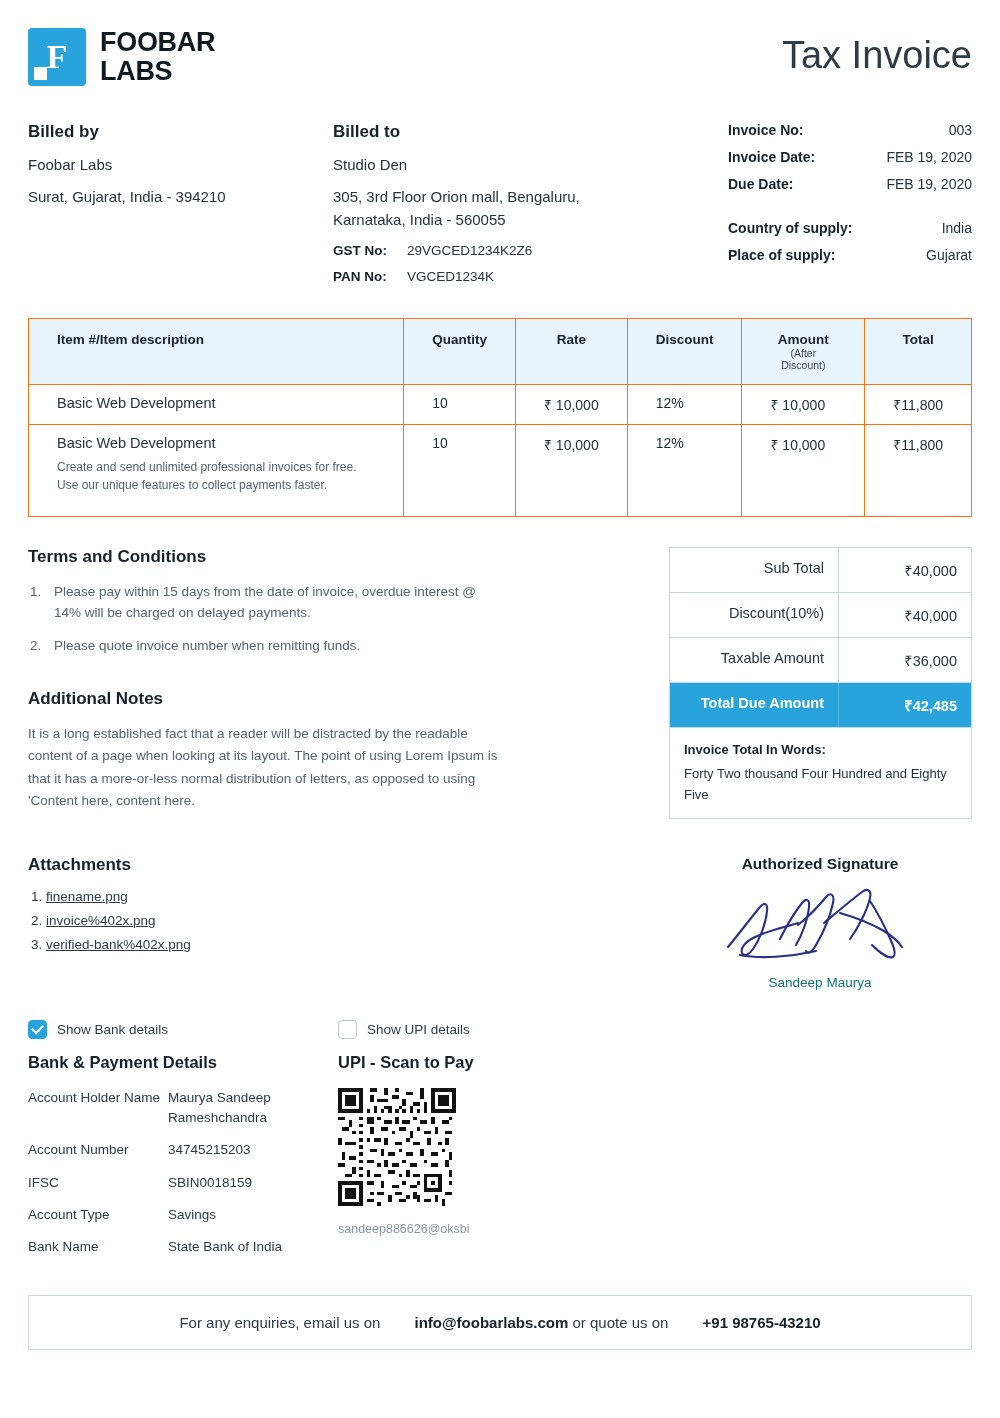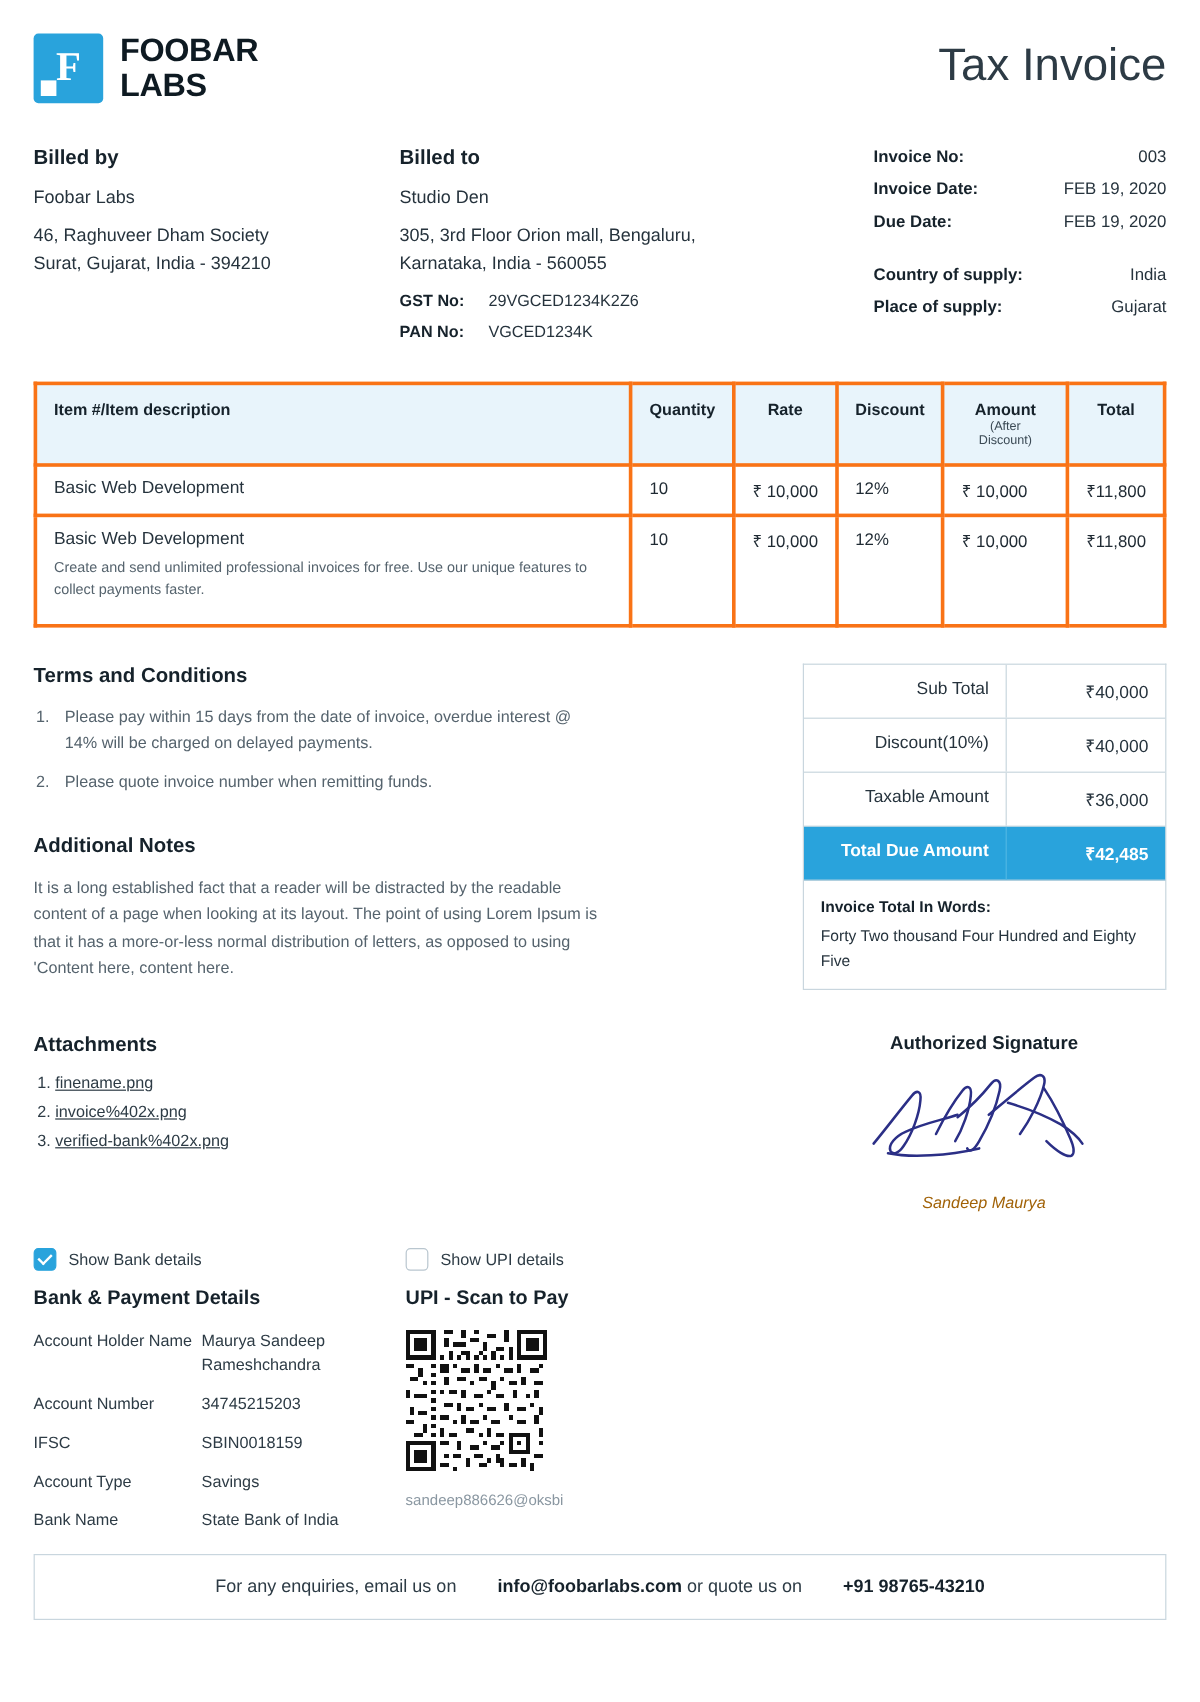--- a/index.html
+++ b/index.html
@@ -96,22 +96,22 @@
   .meta-gap { height: 17px; }
 
   
   .items {
     width: 100%;
     border-collapse: collapse;
     margin-top: 34px;
     font-size: 14px;
   }
   .items th, .items td {
-    border: 3px solid #f97316;
-    padding: 10px 14px;
+    border: 1px solid #f97316;
+    padding: 10px 28px;
     vertical-align: top;
   }
   .items thead th {
     background: #e8f4fb;
     font-weight: bold;
     color: #16222b;
     font-size: 13.5px;
     text-align: center;
     padding-top: 13px;
     padding-bottom: 13px;
@@ -197,21 +197,21 @@
   .att { width: 640px; }
   .att ol { margin: 0; padding-left: 18px; }
   .att li { font-size: 13.5px; color: #2d3b45; margin-bottom: 9px; }
   .att li a, .att-link {
     color: #2d3b45;
     text-decoration: underline;
   }
   .sig { flex: 1; text-align: center; }
   .sig-title { font-size: 15.5px; font-weight: bold; color: #16222b; margin-bottom: 8px; }
   .sig-img { height: 92px; display: flex; align-items: center; justify-content: center; }
-  .sig-name { font-size: 13.5px; color: #a16207; margin-top: 16px; font-style: italic; }
+  .sig-name { font-size: 13.5px; color: #0f766e; margin-top: 2px; }
 
   
   .toggles { display: flex; margin-top: 30px; }
   .toggle { display: flex; align-items: center; gap: 10px; font-size: 13.5px; color: #2d3b45; }
   .toggle.first { width: 310px; }
   .cb {
     width: 19px; height: 19px;
     border-radius: 4px;
     border: 1.5px solid #b9c6cf;
     background: #ffffff;
@@ -269,21 +269,20 @@
     </div>
     <div class="doc-title">Tax Invoice</div>
   </div>
 
   <div class="parties">
 
     <div class="col-billed-by">
       <div class="sec-title">Billed by</div>
       <div class="party-name">Foobar Labs</div>
       <div class="party-addr">
-        <div>46, Raghuveer Dham Society</div>
         <div>Surat, Gujarat, India - 394210</div>
       </div>
     </div>
 
     <div class="col-billed-to">
       <div class="sec-title">Billed to</div>
       <div class="party-name">Studio Den</div>
       <div class="party-addr">
         <div>305, 3rd Floor Orion mall, Bengaluru,</div>
         <div>Karnataka, India - 560055</div>

